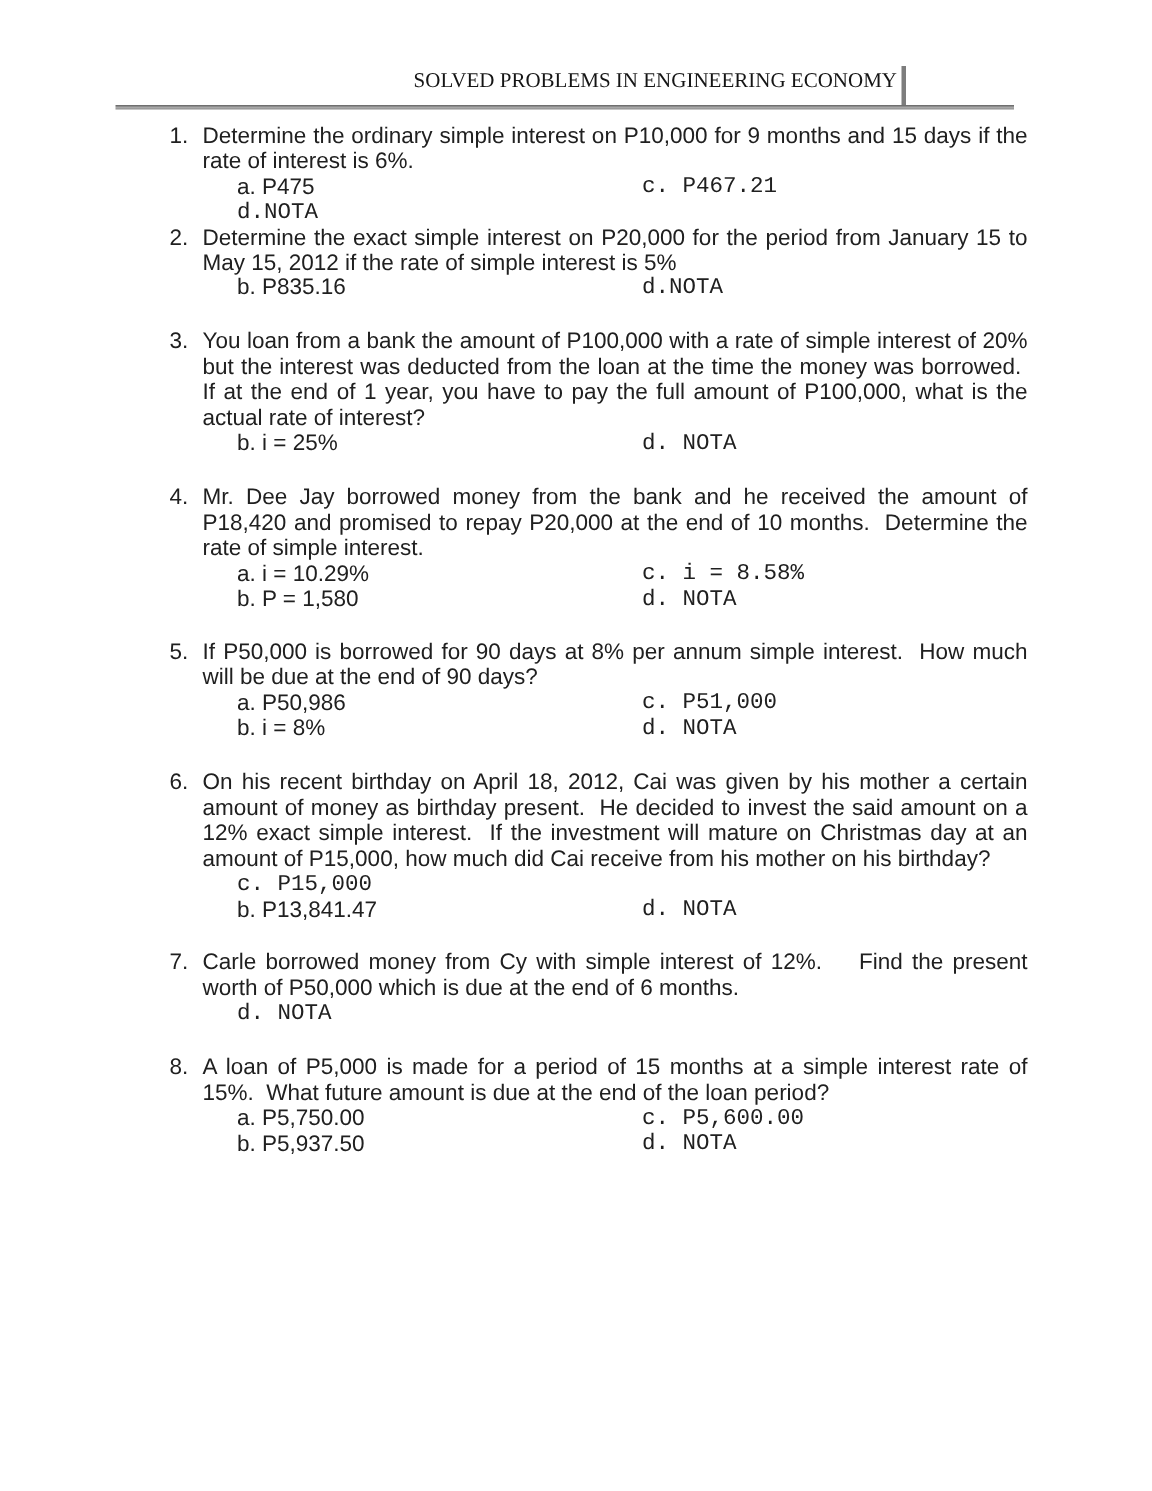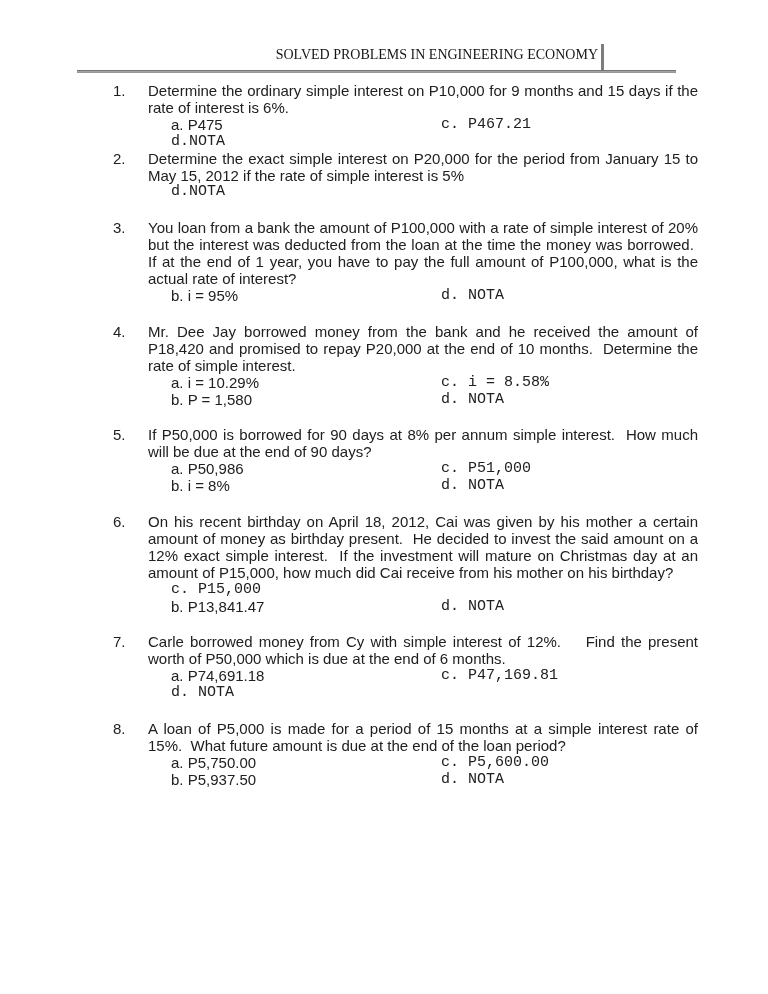--- a/index.html
+++ b/index.html
@@ -34,21 +34,21 @@
   }
   .problems {
     position:absolute;
     left:113px; top:83px; width:572px;
     font-size:15px; line-height:16.9px;
   }
   .problem { display:flex; }
   .problem + .problem { margin-top:19px; }
   .problem:nth-of-type(2) { margin-top:0; }
   .p-num { width:22px; flex:none; }
-  .p-body { width:550px; flex:none;margin-left:13px; }
+  .p-body { width:550px; flex:none; }
   .p-text { margin:0; text-align:justify; }
   .opt-row { display:flex; padding-left:23px; }
   .opt-left { width:270px; flex:none; }
   .opt-right { flex:none;font-family:Liberation Mono, monospace; }
 </style>
 </head>
 <body>
 
 <div class="page">
 
@@ -70,31 +70,32 @@
           <span class="opt-right">d.NOTA</span>
         </div>
       </div>
     </div>
 
     <div class="problem">
       <div class="p-num">2.</div>
       <div class="p-body">
         <p class="p-text">Determine the exact simple interest on P20,000 for the period from January 15 to May 15, 2012 if the rate of simple interest is 5%</p>
         <div class="opt-row">
+          <span class="opt-left">b. P835.16</span>
           <span class="opt-right">d.NOTA</span>
         </div>
       </div>
     </div>
 
     <div class="problem">
       <div class="p-num">3.</div>
       <div class="p-body">
         <p class="p-text">You loan from a bank the amount of P100,000 with a rate of simple interest of 20% but the interest was deducted from the loan at the time the money was borrowed.&nbsp; If at the end of 1 year, you have to pay the full amount of P100,000, what is the actual rate of interest?</p>
         <div class="opt-row">
-          <span class="opt-left">b. i = 95%</span>
+          <span class="opt-left">b. i = 25%</span>
           <span class="opt-right">d. NOTA</span>
         </div>
       </div>
     </div>
 
     <div class="problem">
       <div class="p-num">4.</div>
       <div class="p-body">
         <p class="p-text">Mr. Dee Jay borrowed money from the bank and he received the amount of P18,420 and promised to repay P20,000 at the end of 10 months.&nbsp; Determine the rate of simple interest.</p>
         <div class="opt-row">
@@ -135,24 +136,20 @@
           <span class="opt-right">d. NOTA</span>
         </div>
       </div>
     </div>
 
     <div class="problem">
       <div class="p-num">7.</div>
       <div class="p-body">
         <p class="p-text">Carle borrowed money from Cy with simple interest of 12%.&nbsp;&nbsp;&nbsp; Find the present worth of P50,000 which is due at the end of 6 months.</p>
         <div class="opt-row">
-          <span class="opt-left">a. P74,691.18</span>
-          <span class="opt-right">c. P47,169.81</span>
-        </div>
-        <div class="opt-row">
           <span class="opt-right">d. NOTA</span>
         </div>
       </div>
     </div>
 
     <div class="problem">
       <div class="p-num">8.</div>
       <div class="p-body">
         <p class="p-text">A loan of P5,000 is made for a period of 15 months at a simple interest rate of 15%.&nbsp; What future amount is due at the end of the loan period?</p>
         <div class="opt-row">

